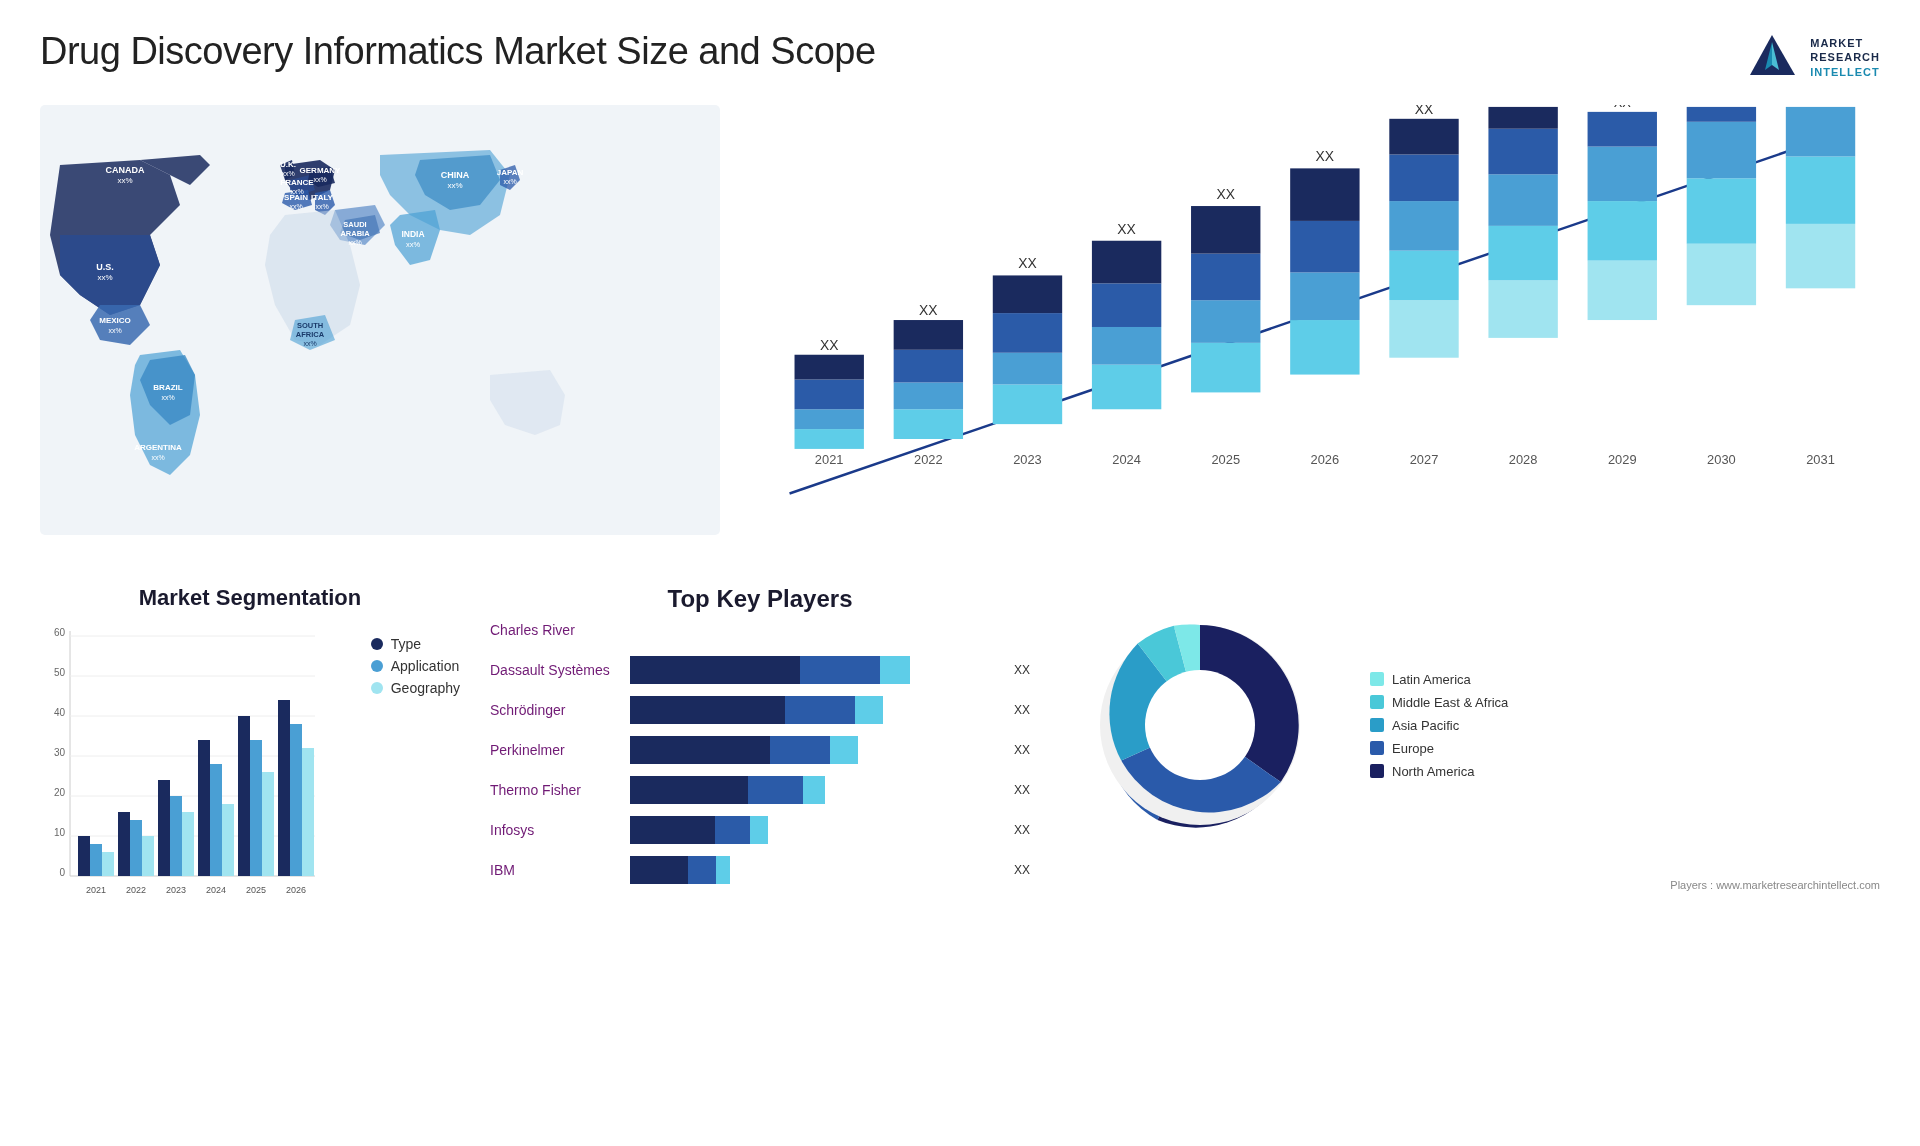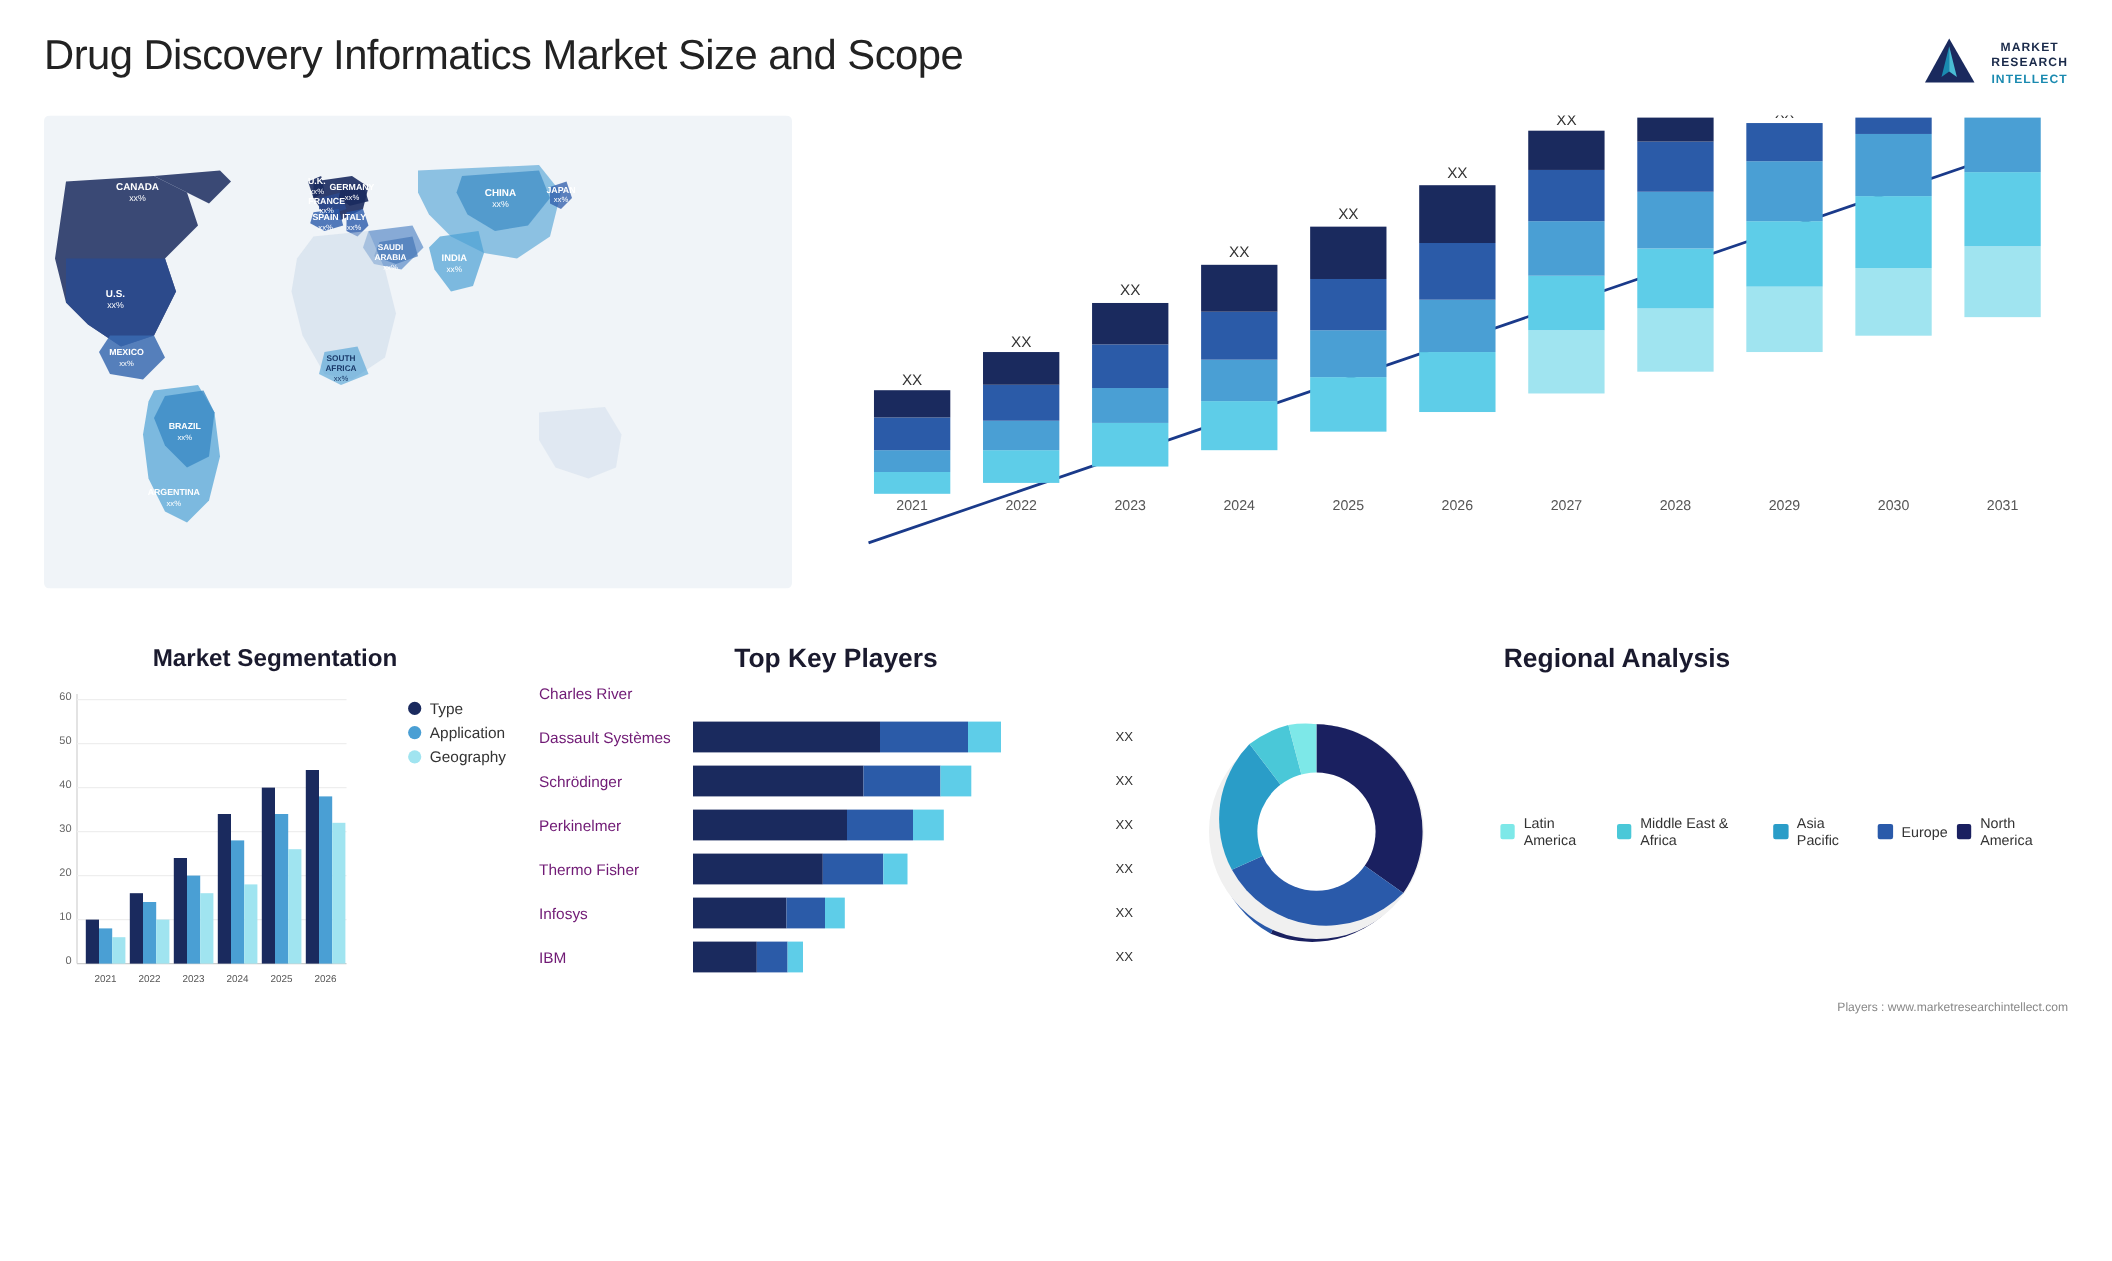--- a/index.html
+++ b/index.html
@@ -48,21 +48,20 @@
 
     .logo-text {
       display: flex;
       flex-direction: column;
       font-size: 11px;
       font-weight: 700;
       color: #1a2a4a;
       line-height: 1.3;
       text-transform: uppercase;
       letter-spacing: 1px;
-      align-items: center;
     }
 
     .logo-text span:first-child { color: #1a2a4a; }
     .logo-text span:nth-child(2) { color: #1a2a4a; }
     .logo-text span:nth-child(3) { color: #1a8ab0; }
 
     
     .main-content {
       display: flex;
       gap: 20px;
@@ -173,21 +172,21 @@
     }
 
     .donut-with-legend {
       display: flex;
       align-items: center;
       gap: 30px;
     }
 
     .regional-legend {
       display: flex;
-      flex-direction: row;
+      flex-direction: column;
       gap: 8px;
     }
 
     .regional-legend-item {
       display: flex;
       align-items: center;
       gap: 8px;
       font-size: 13px;
       color: #333;
     }
@@ -554,21 +553,20 @@
             <div class="player-bar-segment" style="width:58px; background:#1a2a5e;"></div>
             <div class="player-bar-segment" style="width:28px; background:#2b5ba8;"></div>
             <div class="player-bar-segment" style="width:14px; background:#5ecde8;"></div>
           </div>
           <span class="player-xx">XX</span>
         </div>
       </div>
     </div>
 
     <div class="regional-section">
-      <h2 class="section-title">Regional Analysis</h2>
       <div class="donut-with-legend">
 
         <svg width="280" height="280" viewBox="0 0 280 280">
 
           <path d="M140,140 L140,40 A100,100 0 0,1 222.5,192.5 Z" fill="#1a2060"></path>
           <path d="M140,140 L222.5,192.5 A100,100 0 0,1 97.5,235 Z" fill="#1a2060"></path>
 
           <path d="M140,140 L97.5,235 A100,100 0 0,1 57.4,100.8 Z" fill="#2a5aaa"></path>
 
           <path d="M140,140 L57.4,100.8 A100,100 0 0,1 104.5,44.5 Z" fill="#2a9dc8"></path>

